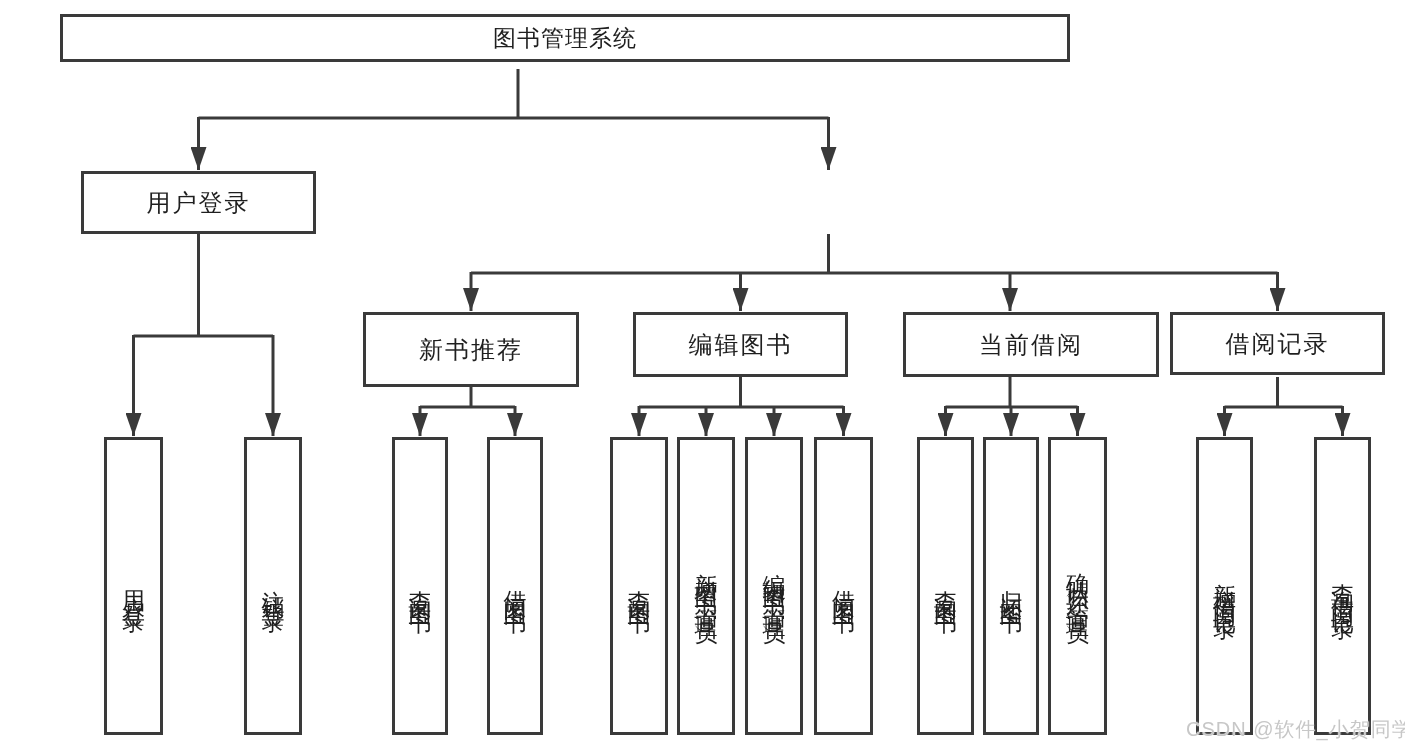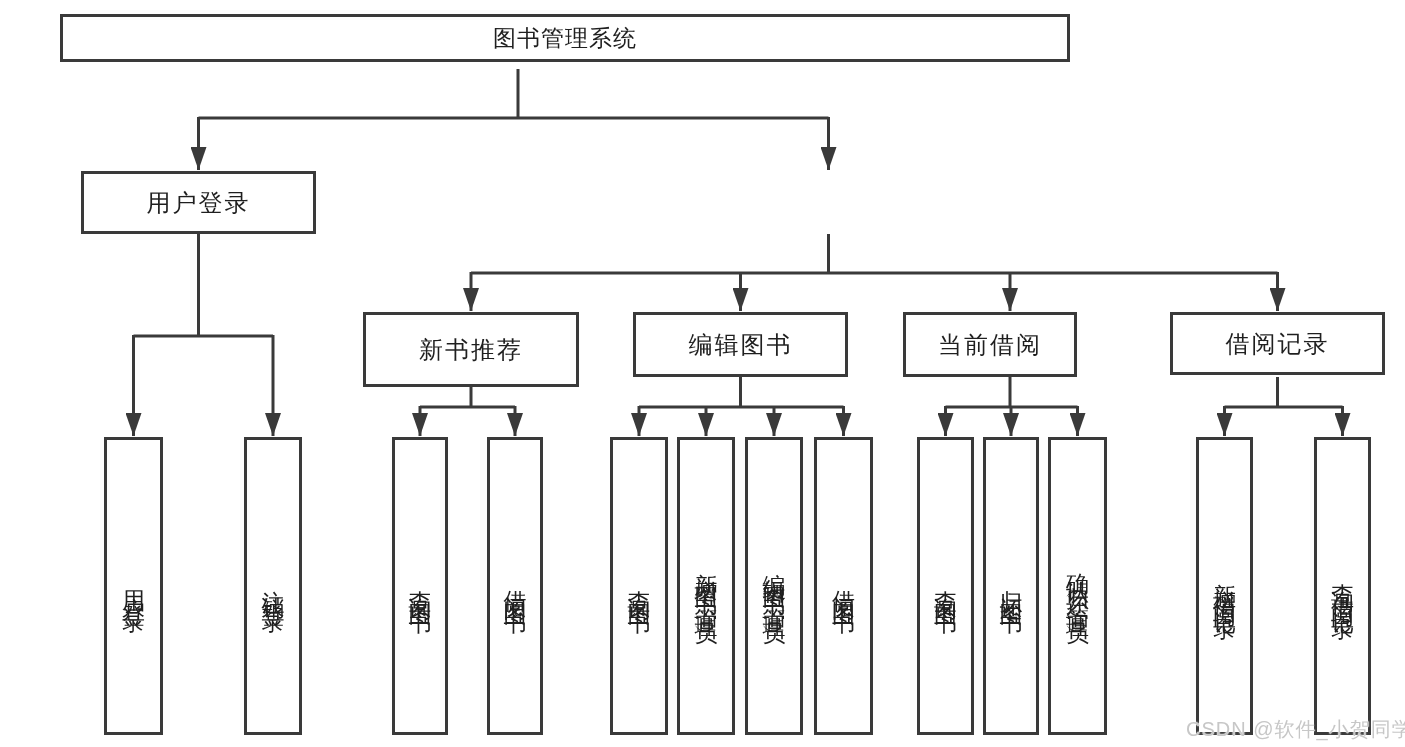--- a/index.html
+++ b/index.html
@@ -120,21 +120,21 @@
   <div class="node" style="left:81px; top:171px; width:235px; height:63px;">
     <span class="lbl">用户登录</span>
   </div>
 
   <div class="node" style="left:363px; top:296px; width:216px; height:75px;margin-top:16px;">
     <span class="lbl">新书推荐</span>
   </div>
   <div class="node" style="left:633px; top:312px; width:215px; height:65px;">
     <span class="lbl">编辑图书</span>
   </div>
-  <div class="node" style="left:903px; top:312px; width:174px; height:65px;align-items:center;">
+  <div class="node" style="left:903px; top:312px; width:256px; height:65px;align-items:center;">
     <span class="lbl">当前借阅</span>
   </div>
   <div class="node" style="left:1170px; top:312px; width:215px; height:63px;">
     <span class="lbl">借阅记录</span>
   </div>
 
   <div class="leaf" style="left:104px; width:59px;">
     <span class="vlbl">用户登录</span>
   </div>
   <div class="leaf" style="left:244px; width:58px;">

